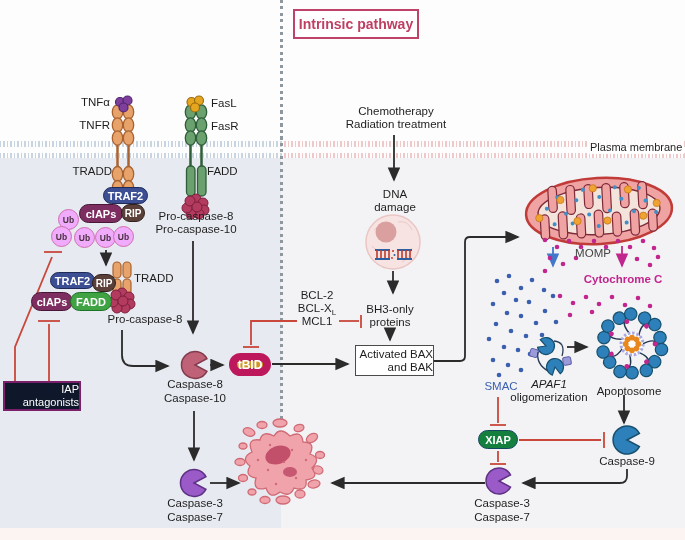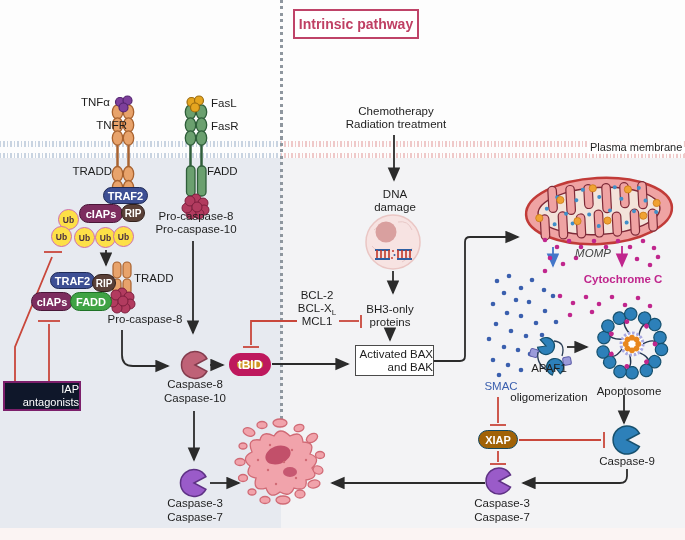--- a/index.html
+++ b/index.html
@@ -3,21 +3,21 @@
 <meta charset="utf-8">
 <style>
   html,body{margin:0;padding:0;background:#fff;}
   .canvas{position:relative;width:685px;height:540px;background:#fdfdfd;font-family:"Liberation Sans",sans-serif;overflow:hidden;}
   .bg{position:absolute;}
   .art{position:absolute;left:0;top:0;z-index:3;}
   .lbl{position:absolute;font-size:11.5px;line-height:13px;color:#1e1e1e;white-space:nowrap;z-index:5;font-weight:500;}
   .c{text-align:center}.r{text-align:right}
   .hdr{position:absolute;display:flex;align-items:center;justify-content:center;font-weight:bold;font-size:14px;box-sizing:border-box;z-index:5;}
   .pill{position:absolute;display:flex;align-items:center;justify-content:center;color:#fff;font-weight:bold;font-size:11px;border-radius:10px;box-sizing:border-box;z-index:4;white-space:nowrap;}
-  .ub{position:absolute;width:21px;height:21px;border-radius:50%;background:#fde047;border:1.5px solid #cf6fae;color:#4a3040;font-size:8.5px;font-weight:bold;display:flex;align-items:center;justify-content:center;box-sizing:border-box;z-index:4;}
+  .ub{position:absolute;width:21px;height:21px;border-radius:50%;background:#f0abfc;border:1.5px solid #cf6fae;color:#4a3040;font-size:8.5px;font-weight:bold;display:flex;align-items:center;justify-content:center;box-sizing:border-box;z-index:4;}
   .membrane{position:absolute;height:5.5px;z-index:1;}
   .divider{position:absolute;left:280px;top:0;width:2.5px;height:428px;background:repeating-linear-gradient(180deg,#8f979f 0 3px,transparent 3px 6.5px);z-index:2;}
   .boxlbl{position:absolute;box-sizing:border-box;display:flex;flex-direction:column;align-items:flex-end;justify-content:center;z-index:5;}
   sub{font-size:8px;}
 </style>
 </head>
 <body>
 
 <div class="canvas">
 
@@ -445,37 +445,37 @@
   <div class="ub" style="left:95px;top:227px;">
       <span>Ub</span>
     </div>
   <div class="ub" style="left:113px;top:226px;">
       <span>Ub</span>
     </div>
 
   <div class="pill" style="left:229px;top:353px;width:42px;height:23px;background:#cf9623;border:8px solid #be185d;border-radius:12px;font-size:12px;">
       <span>tBID</span>
     </div>
-  <div class="pill" style="left:478px;top:430px;width:40px;height:19px;background:#a16207;border:1.5px solid #15475f;">
+  <div class="pill" style="left:478px;top:430px;width:40px;height:19px;background:#15803d;border:1.5px solid #15475f;">
       <span>XIAP</span>
     </div>
 
   <div class="boxlbl" style="left:3px;top:381px;width:78px;height:30px;background:#0f172a;border:2px solid #7c1f6b;color:#fff;font-size:11px;line-height:13px;">
     <span>IAP</span>
     <span>antagonists</span>
   </div>
 
   <div class="boxlbl" style="left:355px;top:345px;width:79px;height:31px;background:#ffffff;border:1.5px solid #4a4a4a;color:#1e1e1e;font-size:11.5px;line-height:13px;">
     <span>Activated BAX</span>
     <span>and BAK</span>
   </div>
 
 
   <div class="lbl r" style="left:70px;top:96px;width:40px;"><span>TNFα</span></div>
-  <div class="lbl r" style="left:87px;top:119px;width:40px;"><span>TNFR</span></div>
+  <div class="lbl r" style="left:70px;top:119px;width:40px;"><span>TNFR</span></div>
   <div class="lbl" style="left:211px;top:97px;width:40px;"><span>FasL</span></div>
   <div class="lbl" style="left:211px;top:120px;width:40px;"><span>FasR</span></div>
   <div class="lbl r" style="left:66px;top:165px;width:46px;"><span>TRADD</span></div>
   <div class="lbl" style="left:207px;top:165px;width:46px;"><span>FADD</span></div>
   <div class="lbl c" style="left:146px;top:210px;width:100px;"><span>Pro-caspase-8</span></div>
   <div class="lbl c" style="left:146px;top:223px;width:100px;"><span>Pro-caspase-10</span></div>
   <div class="lbl" style="left:134px;top:272px;width:48px;"><span>TRADD</span></div>
   <div class="lbl c" style="left:107px;top:313px;width:76px;"><span>Pro-caspase-8</span></div>
   <div class="lbl c" style="left:155px;top:378px;width:80px;"><span>Caspase-8</span></div>
   <div class="lbl c" style="left:155px;top:392px;width:80px;"><span>Caspase-10</span></div>
@@ -484,24 +484,24 @@
 
   <div class="lbl c" style="left:336px;top:105px;width:120px;"><span>Chemotherapy</span></div>
   <div class="lbl c" style="left:336px;top:118px;width:120px;"><span>Radiation treatment</span></div>
   <div class="lbl c" style="left:355px;top:188px;width:80px;"><span>DNA</span></div>
   <div class="lbl c" style="left:355px;top:201px;width:80px;"><span>damage</span></div>
   <div class="lbl c" style="left:282px;top:289px;width:70px;"><span>BCL-2</span></div>
   <div class="lbl c" style="left:282px;top:302px;width:70px;"><span>BCL-X</span><sub>L</sub></div>
   <div class="lbl c" style="left:282px;top:315px;width:70px;"><span>MCL1</span></div>
   <div class="lbl c" style="left:350px;top:303px;width:80px;"><span>BH3-only</span></div>
   <div class="lbl c" style="left:350px;top:316px;width:80px;"><span>proteins</span></div>
-  <div class="lbl c" style="left:558px;top:247px;width:70px;font-style:italic;color:#444;"><span>MOMP</span></div>
+  <div class="lbl c" style="left:558px;top:247px;width:70px;color:#444;"><span>MOMP</span></div>
   <div class="lbl c" style="left:572px;top:273px;width:102px;font-weight:bold;color:#c0268d;"><span>Cytochrome C</span></div>
   <div class="lbl c" style="left:470px;top:380px;width:62px;font-weight:normal;color:#3a5fae;"><span>SMAC</span></div>
-  <div class="lbl c" style="left:504px;top:362px;width:90px;"><span>APAF1</span></div>
+  <div class="lbl c" style="left:504px;top:378px;width:90px;font-style:italic;"><span>APAF1</span></div>
   <div class="lbl c" style="left:500px;top:391px;width:98px;"><span>oligomerization</span></div>
   <div class="lbl c" style="left:583px;top:379px;width:92px;margin-top:6px;"><span>Apoptosome</span></div>
   <div class="lbl c" style="left:587px;top:455px;width:80px;"><span>Caspase-9</span></div>
   <div class="lbl c" style="left:462px;top:497px;width:80px;"><span>Caspase-3</span></div>
   <div class="lbl c" style="left:462px;top:511px;width:80px;"><span>Caspase-7</span></div>
 
   <div class="lbl r" style="left:588px;top:141px;width:92px;font-size:11px;background:rgba(255,255,255,0.85);padding:0 2px;"><span>Plasma membrane</span></div>
 
 </div>
 

